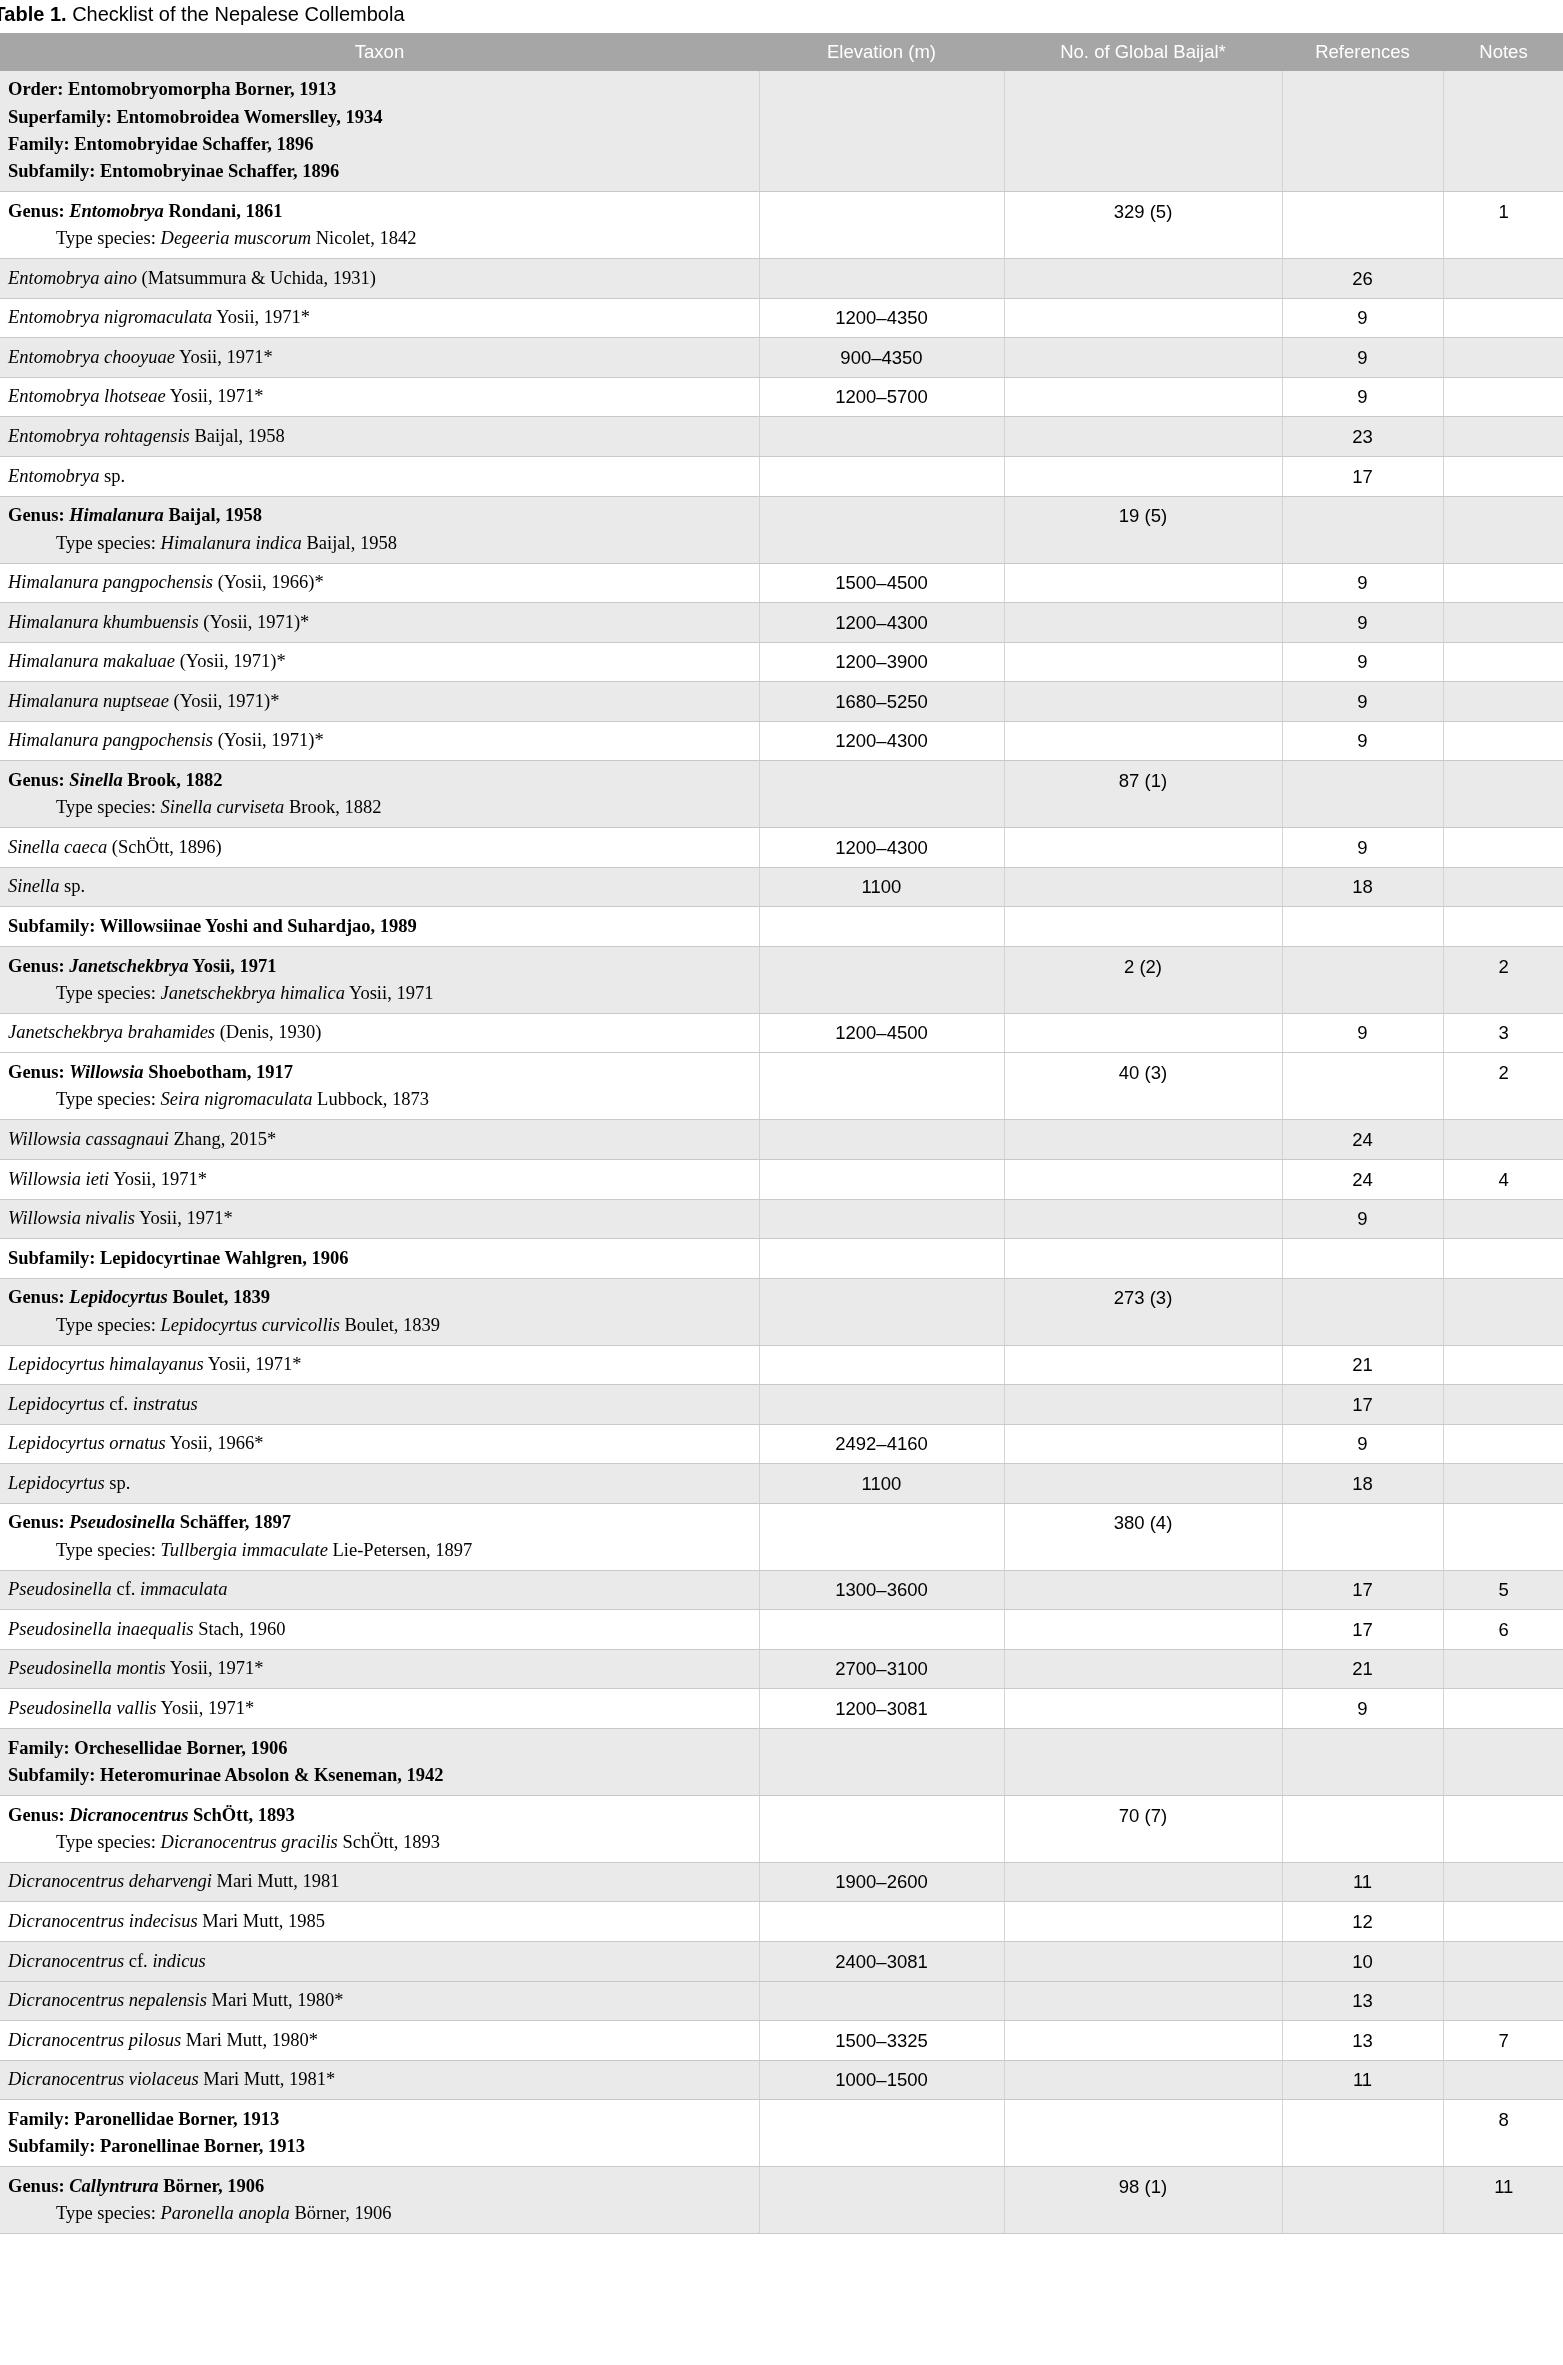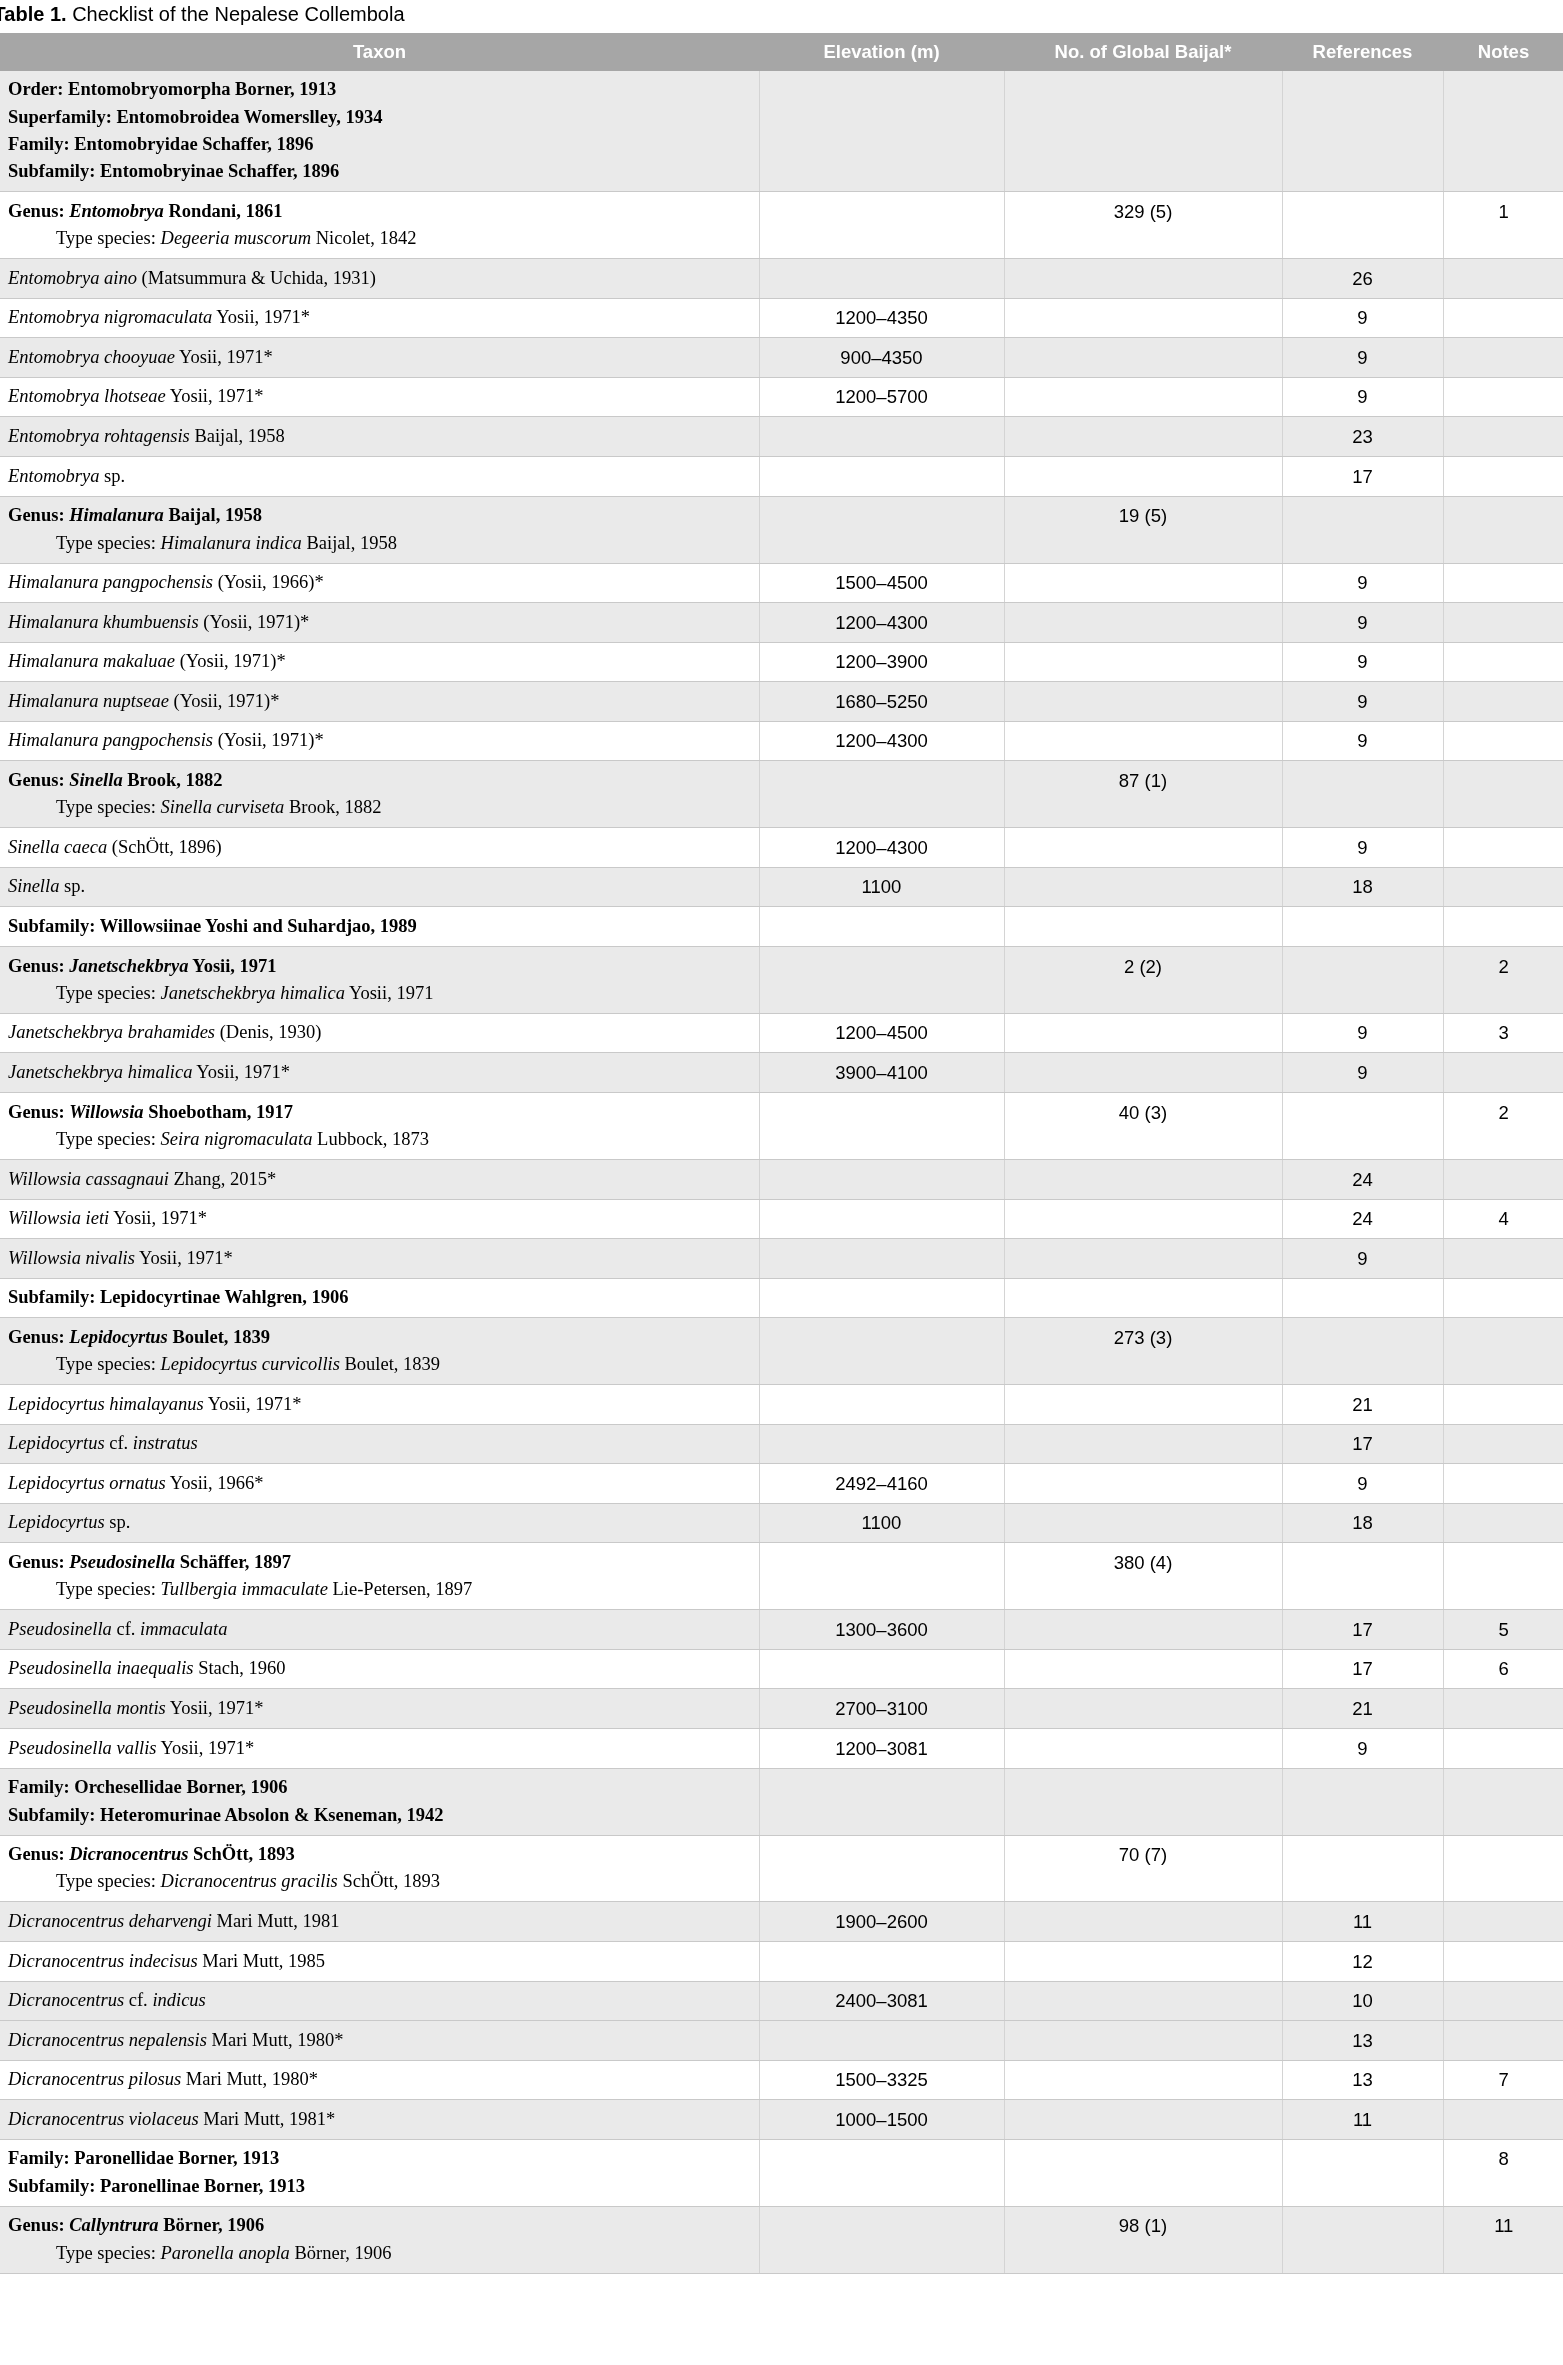--- a/index.html
+++ b/index.html
@@ -31,21 +31,21 @@
   }
   table.checklist col.c-taxon { width: 759px; }
   table.checklist col.c-elev  { width: 245px; }
   table.checklist col.c-glob  { width: 278px; }
   table.checklist col.c-refs  { width: 161px; }
   table.checklist col.c-notes { width: 121px; }
 
   thead th {
     background: #a6a6a6;
     color: #ffffff;
-    font-weight: bold;
+    font-weight: normal;
     font-size: 18.5px;
     text-align: center;
     padding: 8px 4.8px;
     height: 37px;
     vertical-align: middle;
     border: none;
   }
 
   tbody td {
     border-right: 0.8px solid #d4d4d4;
@@ -276,29 +276,20 @@
       </tr>
       <tr class="plain">
         <td class="taxon">
           <div class="subline"><span class="sp-it">Janetschekbrya brahamides</span><span> (Denis, 1930)</span></div>
         </td>
         <td class="num">1200–4500</td>
         <td class="num"></td>
         <td class="num">9</td>
         <td class="num">3</td>
       </tr>
-      <tr class="shade">
-        <td class="taxon">
-          <div class="subline"><span class="sp-it">Janetschekbrya himalica</span><span> Yosii, 1971*</span></div>
-        </td>
-        <td class="num">3900–4100</td>
-        <td class="num"></td>
-        <td class="num">9</td>
-        <td class="num"></td>
-      </tr>
       <tr class="plain">
         <td class="taxon">
           <div class="subline genus-line"><span>Genus: </span><span class="bi">Willowsia</span><span> Shoebotham, 1917</span></div>
           <div class="subline type-line"><span>Type species: </span><span class="sp-it">Seira nigromaculata</span><span> Lubbock, 1873</span></div>
         </td>
         <td class="num"></td>
         <td class="num">40 (3)</td>
         <td class="num"></td>
         <td class="num">2</td>
       </tr>

